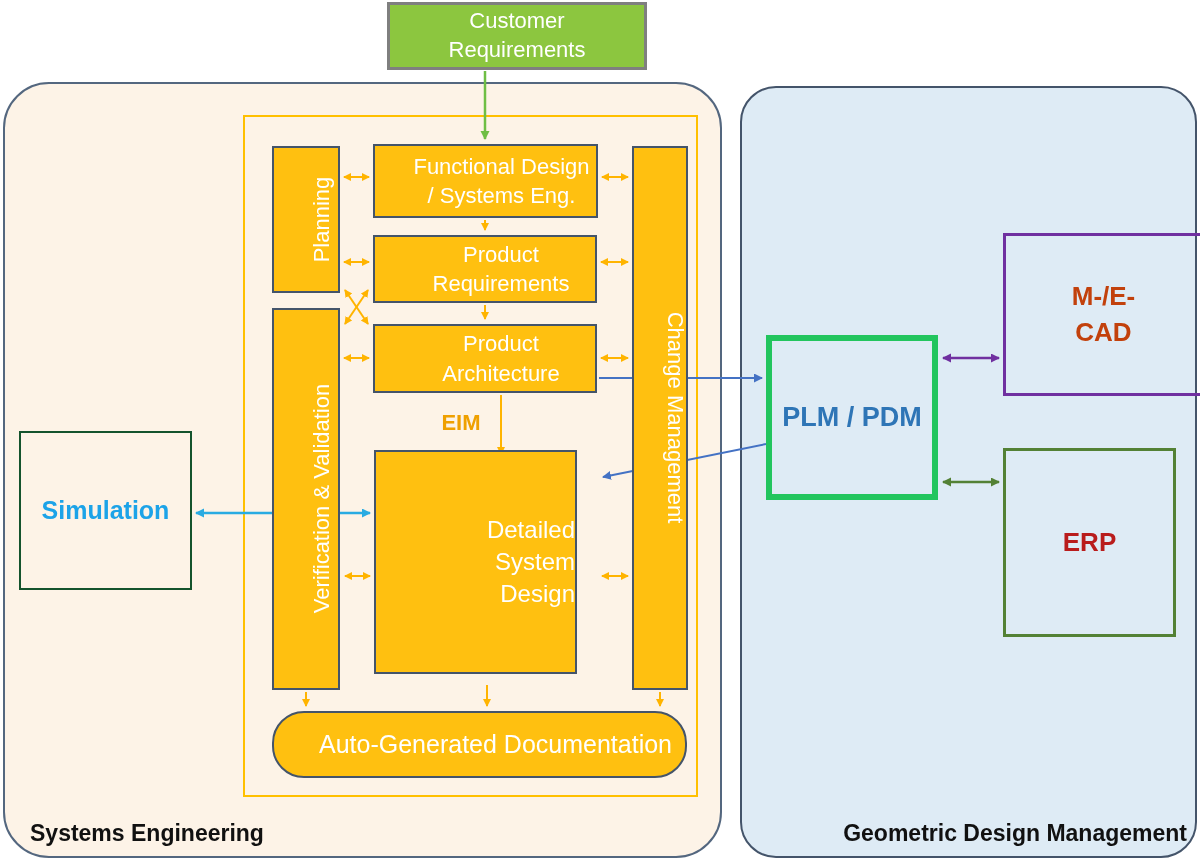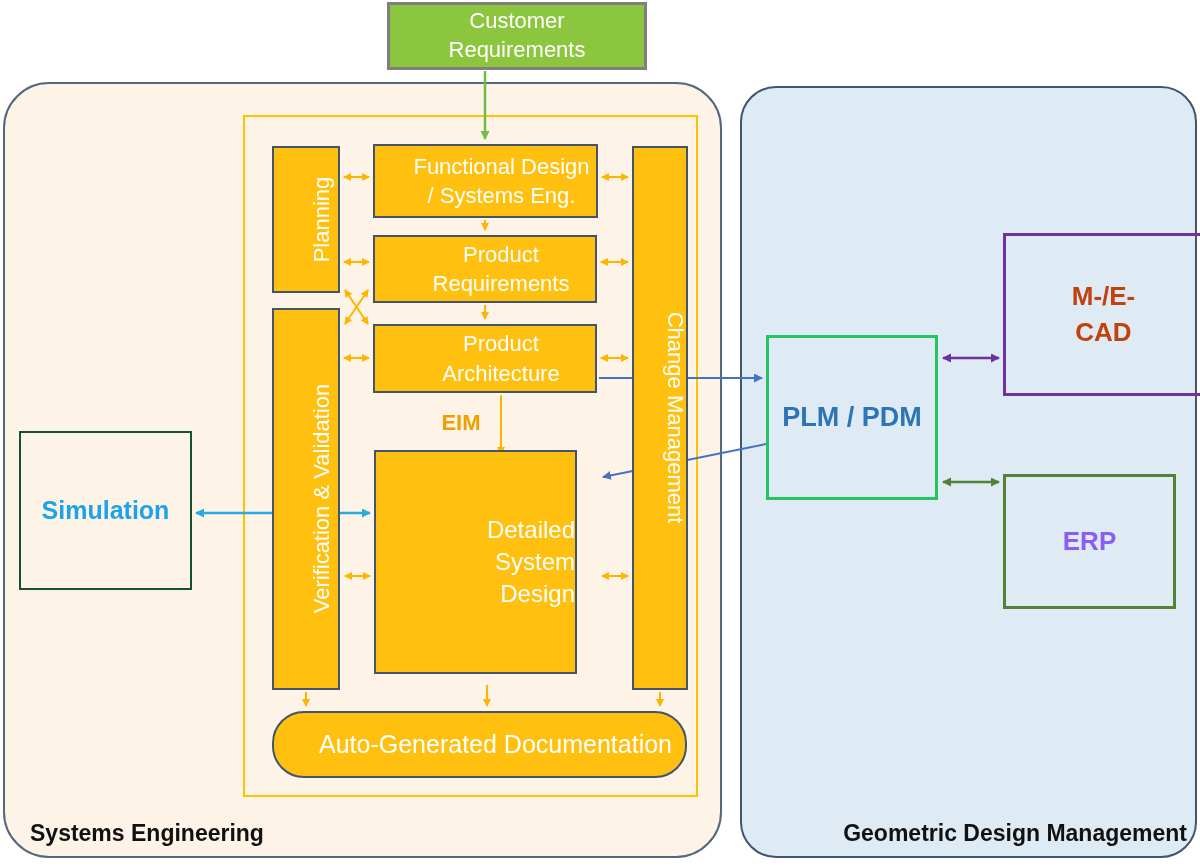--- a/index.html
+++ b/index.html
@@ -32,25 +32,25 @@
   .b-ag .lbl{font-size:25px;}
 
   .b-planning{left:272px;top:146px;width:68px;height:147px;}
   .b-vv{left:272px;top:308px;width:68px;height:382px;}
   .b-cm{left:632px;top:146px;width:56px;height:544px;}
   .vtext-up{transform:rotate(-90deg);white-space:nowrap;font-size:23px;}
   .vtext-down{transform:rotate(90deg);white-space:nowrap;font-size:23px;}
 
   .b-sim{left:19px;top:431px;width:173px;height:159px;border:2px solid #14532d;color:#1CA3E8;background:transparent;}
   .b-sim .lbl{font-size:25px;font-weight:700;}
-  .b-plm{left:766px;top:335px;width:172px;height:165px;border:3px solid #22c55e;color:#2E75B6;background:transparent;}
+  .b-plm{left:766px;top:335px;width:172px;height:165px;border:6px solid #22c55e;color:#2E75B6;background:transparent;}
   .b-plm .lbl{font-size:27px;font-weight:700;}
   .b-mecad{left:1003px;top:233px;width:201px;height:163px;border:3px solid #7030A0;color:#c2410c;background:transparent;justify-content:center;}
   .b-mecad .lbl{font-size:26px;font-weight:700;line-height:1.35;}
-  .b-erp{left:1003px;top:474px;width:173px;height:135px;border:3px solid #538135;color:#8b5cf6;background:transparent;}
+  .b-erp{left:1003px;top:448px;width:173px;height:189px;border:3px solid #538135;color:#b91c1c;background:transparent;}
   .b-erp .lbl{font-size:26px;font-weight:700;}
 
   .eim-label{left:430px;top:406px;width:62px;height:34px;color:#EFA000;font-weight:700;font-size:22px;}
 
   .panel-label{color:#111111;font-weight:700;font-size:23px;}
   .lbl-se{left:30px;top:820px;width:400px;text-align:left;}
   .lbl-gdm{left:690px;top:820px;width:497px;text-align:right;}
 
   svg.arrows{position:absolute;left:0;top:0;width:1200px;height:867px;pointer-events:none;}
   

